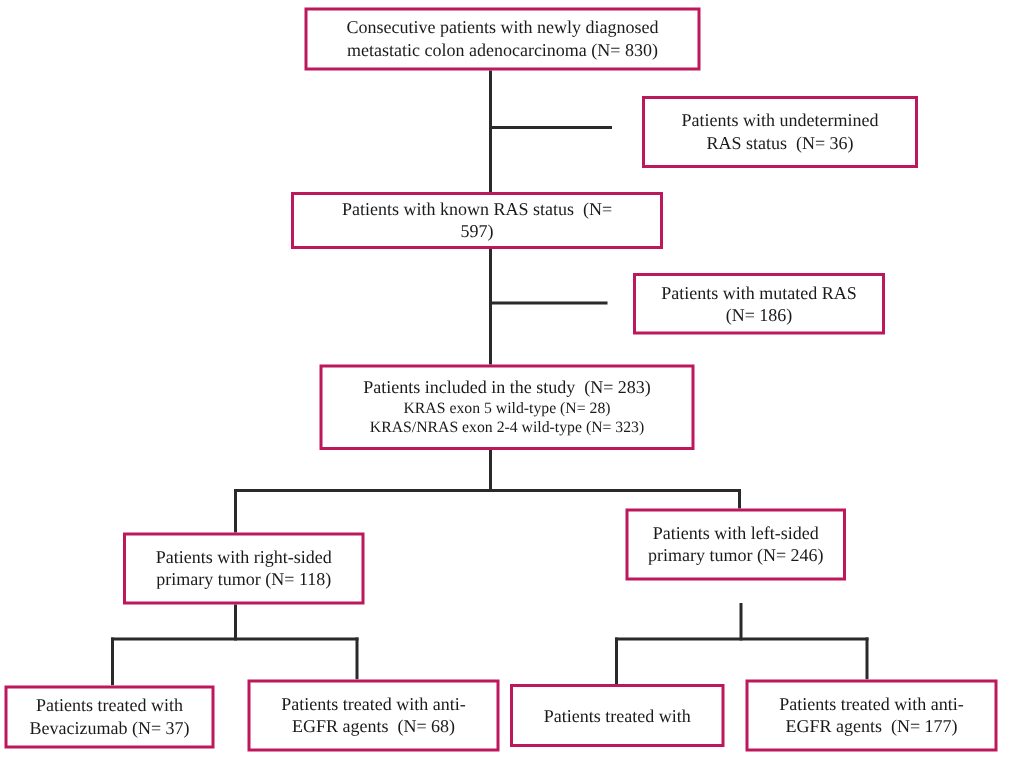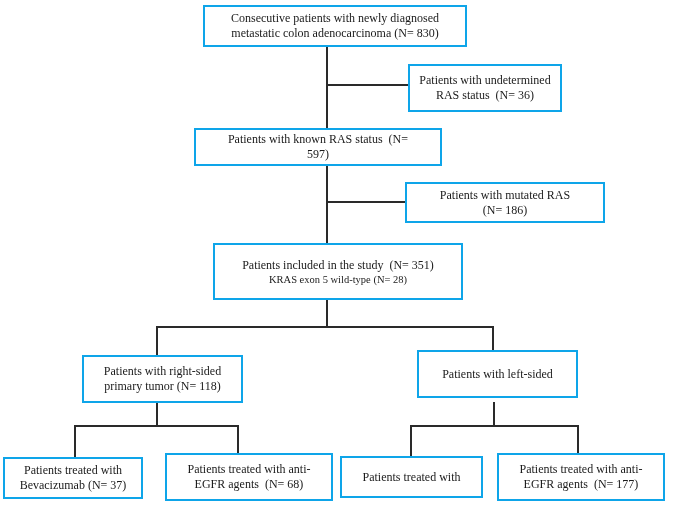--- a/index.html
+++ b/index.html
@@ -7,21 +7,21 @@
     position:relative;
     width:673px;height:512px;
     background:#ffffff;
     font-family:"Liberation Serif","DejaVu Serif",serif;
     color:#1a1a1a;
     overflow:hidden;
   }
   .box{
     position:absolute;
     box-sizing:border-box;
-    border:2px solid #0ea5e9;
+    border:2px solid #be185d;
     background:#ffffff;
     display:flex;
     flex-direction:column;
     align-items:center;
     justify-content:center;
     text-align:center;
     z-index:2;
   }
   .bline{
     font-size:12px;
@@ -60,47 +60,49 @@
   <div class="line" style="left:493px;top:402px;width:2px;height:25px"></div>
   <div class="line" style="left:410px;top:425px;width:169px;height:2px"></div>
   <div class="line" style="left:410px;top:425px;width:2px;height:31px"></div>
   <div class="line" style="left:577px;top:425px;width:2px;height:28px"></div>
 
   <div class="box" style="left:203px;top:5px;width:264px;height:42px">
     <div class="bline">Consecutive patients with newly diagnosed</div>
     <div class="bline">metastatic colon adenocarcinoma (N= 830)</div>
   </div>
 
-  <div class="box" style="left:408px;top:64px;width:154px;height:48px">
+  <div class="box" style="left:428px;top:64px;width:184px;height:48px">
     <div class="bline">Patients with undetermined</div>
     <div class="bline">RAS status  (N= 36)</div>
   </div>
 
   <div class="box" style="left:194px;top:128px;width:248px;height:38px">
     <div class="bline">Patients with known RAS status  (N=</div>
     <div class="bline">597)</div>
   </div>
 
-  <div class="box" style="left:405px;top:182px;width:200px;height:41px">
+  <div class="box" style="left:422px;top:182px;width:168px;height:41px">
     <div class="bline">Patients with mutated RAS</div>
     <div class="bline">(N= 186)</div>
   </div>
 
   <div class="box" style="left:213px;top:243px;width:250px;height:57px">
-    <div class="bline">Patients included in the study  (N= 351)</div>
+    <div class="bline">Patients included in the study  (N= 283)</div>
     <div class="bline small">KRAS exon 5 wild-type (N= 28)</div>
+    <div class="bline small">KRAS/NRAS exon 2-4 wild-type (N= 323)</div>
   </div>
 
   <div class="box" style="left:82px;top:355px;width:161px;height:48px">
     <div class="bline">Patients with right-sided</div>
     <div class="bline">primary tumor (N= 118)</div>
   </div>
 
-  <div class="box" style="left:417px;top:350px;width:161px;height:48px">
+  <div class="box" style="left:417px;top:339px;width:147px;height:48px">
     <div class="bline">Patients with left-sided</div>
+    <div class="bline">primary tumor (N= 246)</div>
   </div>
 
   <div class="box" style="left:3px;top:457px;width:140px;height:42px">
     <div class="bline">Patients treated with</div>
     <div class="bline">Bevacizumab (N= 37)</div>
   </div>
 
   <div class="box" style="left:165px;top:453px;width:168px;height:48px">
     <div class="bline">Patients treated with anti-</div>
     <div class="bline">EGFR agents  (N= 68)</div>

